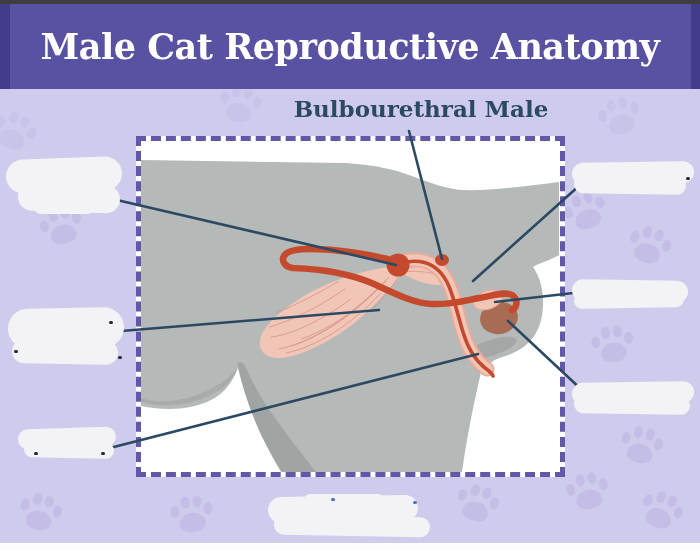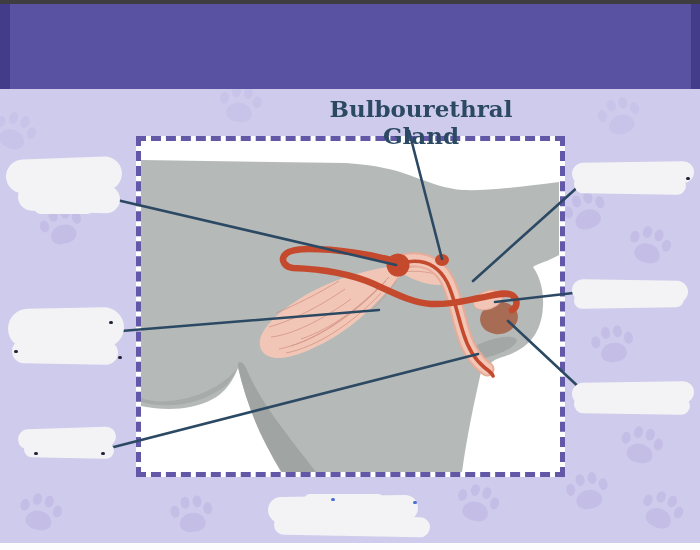--- a/index.html
+++ b/index.html
@@ -47,20 +47,21 @@
   .speck.dark{background:#23233a;}
   .speck.blue{background:#4a6fd0;}
 </style>
 </head>
 <body>
 
 <div class="abs top-strip"></div>
 
 <header class="abs banner">
   <div class="banner-edge left"></div>
+  <h1>Male Cat Reproductive Anatomy</h1>
   <div class="banner-edge right"></div>
 </header>
 
 <div id="paw-layer">
     <div class="paw" style="left: 40px; top: 207px; transform: rotate(-15deg);">
       <i class="pad"></i>
       <i class="toe" style="left:1px;top:9px;"></i>
       <i class="toe" style="left:12px;top:1px;"></i>
       <i class="toe" style="left:24px;top:1px;"></i>
       <i class="toe" style="left:34px;top:9px;"></i>
@@ -225,21 +226,21 @@
     <line x1="409" y1="131" x2="442" y2="259"></line>
     <line x1="104" y1="197" x2="396" y2="265"></line>
     <line x1="109" y1="332" x2="379" y2="310"></line>
     <line x1="106" y1="449" x2="478" y2="354"></line>
     <line x1="580" y1="185" x2="473" y2="281"></line>
     <line x1="582" y1="292" x2="495" y2="302"></line>
     <line x1="583" y1="391" x2="508" y2="321"></line>
   </g>
 </svg>
 
-<div class="abs gland-label">Bulbourethral Gland</div>
+<div class="abs gland-label">Bulbourethral Male</div>
 
 <div class="abs smudge" style="left:4px;top:156px;width:130px;height:62px;">
   <i style="left:2px;top:2px;width:116px;height:34px;border-radius:17px;transform:rotate(-2deg);"></i>
   <i style="left:14px;top:28px;width:102px;height:28px;border-radius:14px;transform:rotate(2deg);"></i>
   <i style="left:30px;top:44px;width:60px;height:14px;border-radius:7px;"></i>
 </div>
 <div class="abs smudge" style="left:6px;top:304px;width:126px;height:64px;">
   <i style="left:2px;top:4px;width:116px;height:40px;border-radius:20px;transform:rotate(-1deg);"></i>
   <i style="left:6px;top:36px;width:106px;height:24px;border-radius:12px;transform:rotate(1deg);"></i>
 </div>

